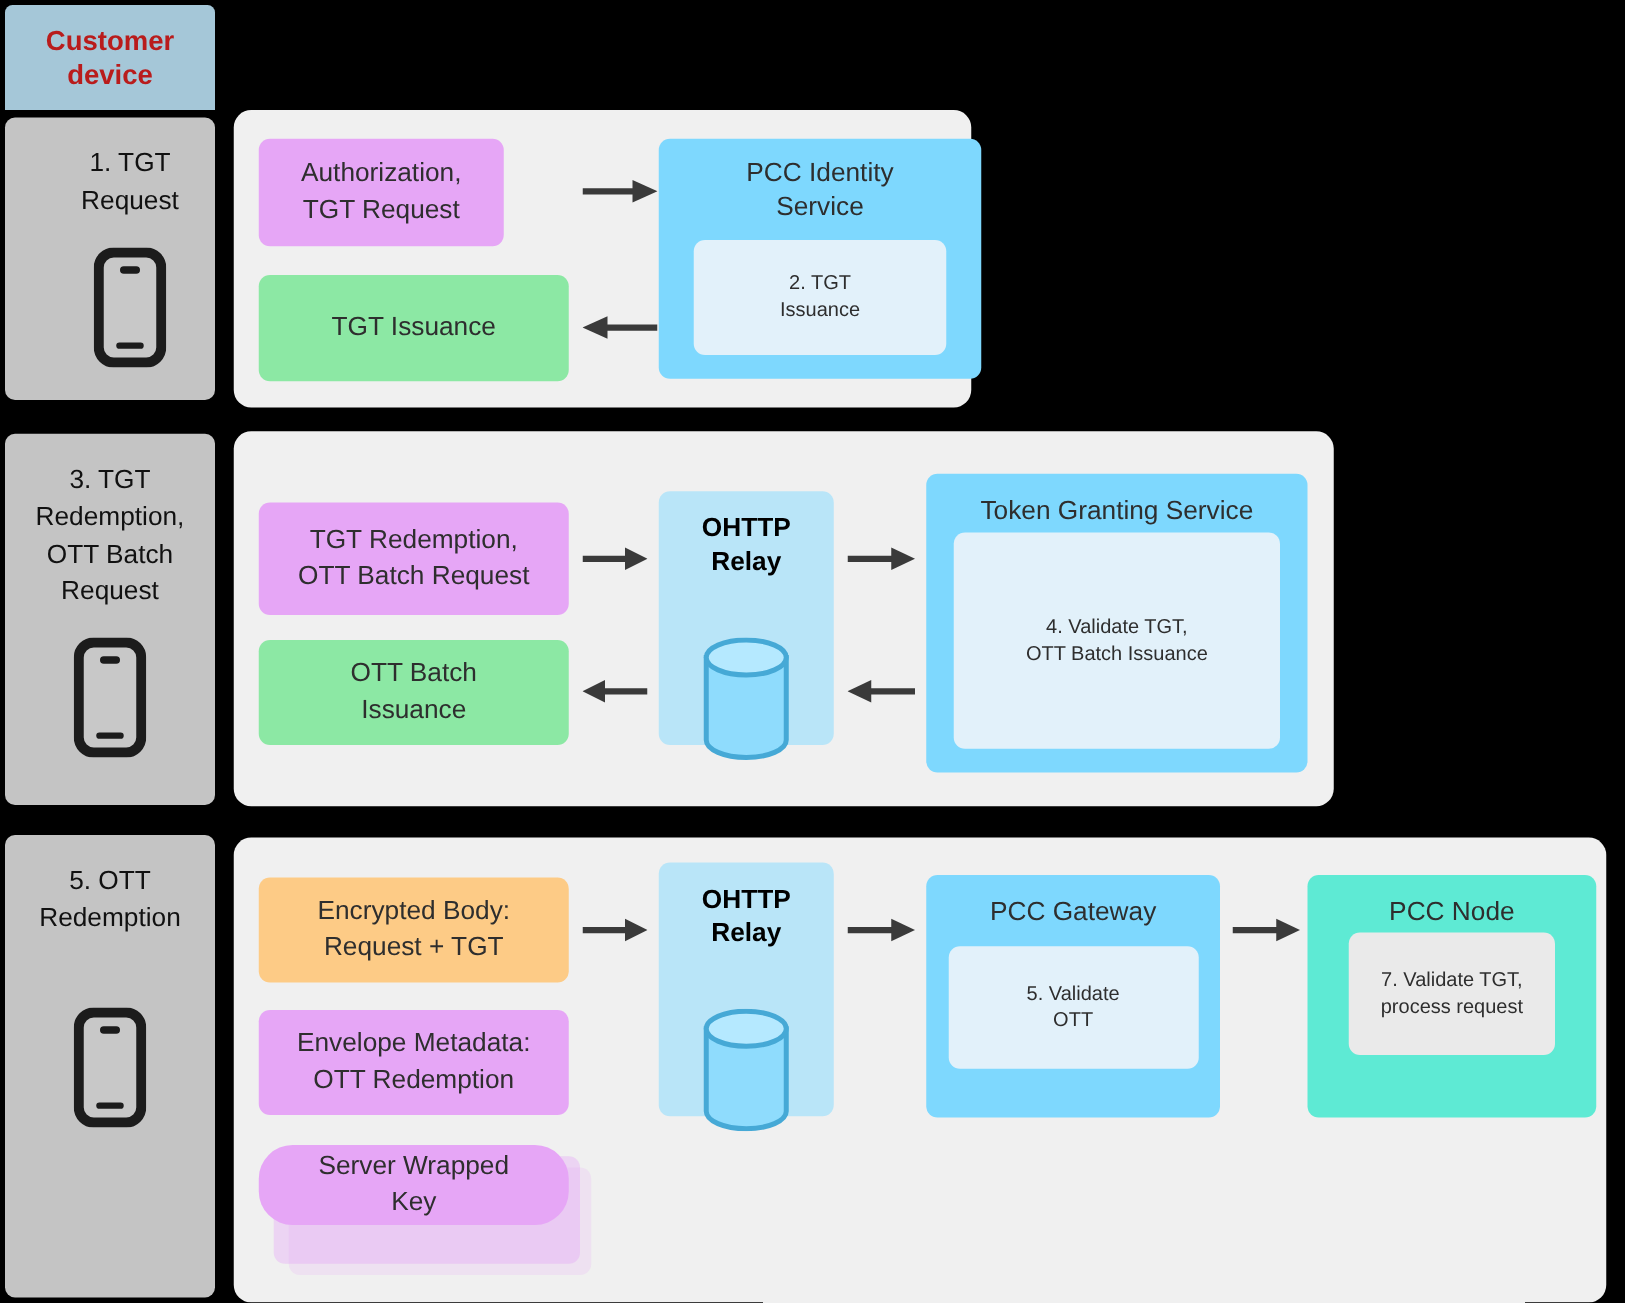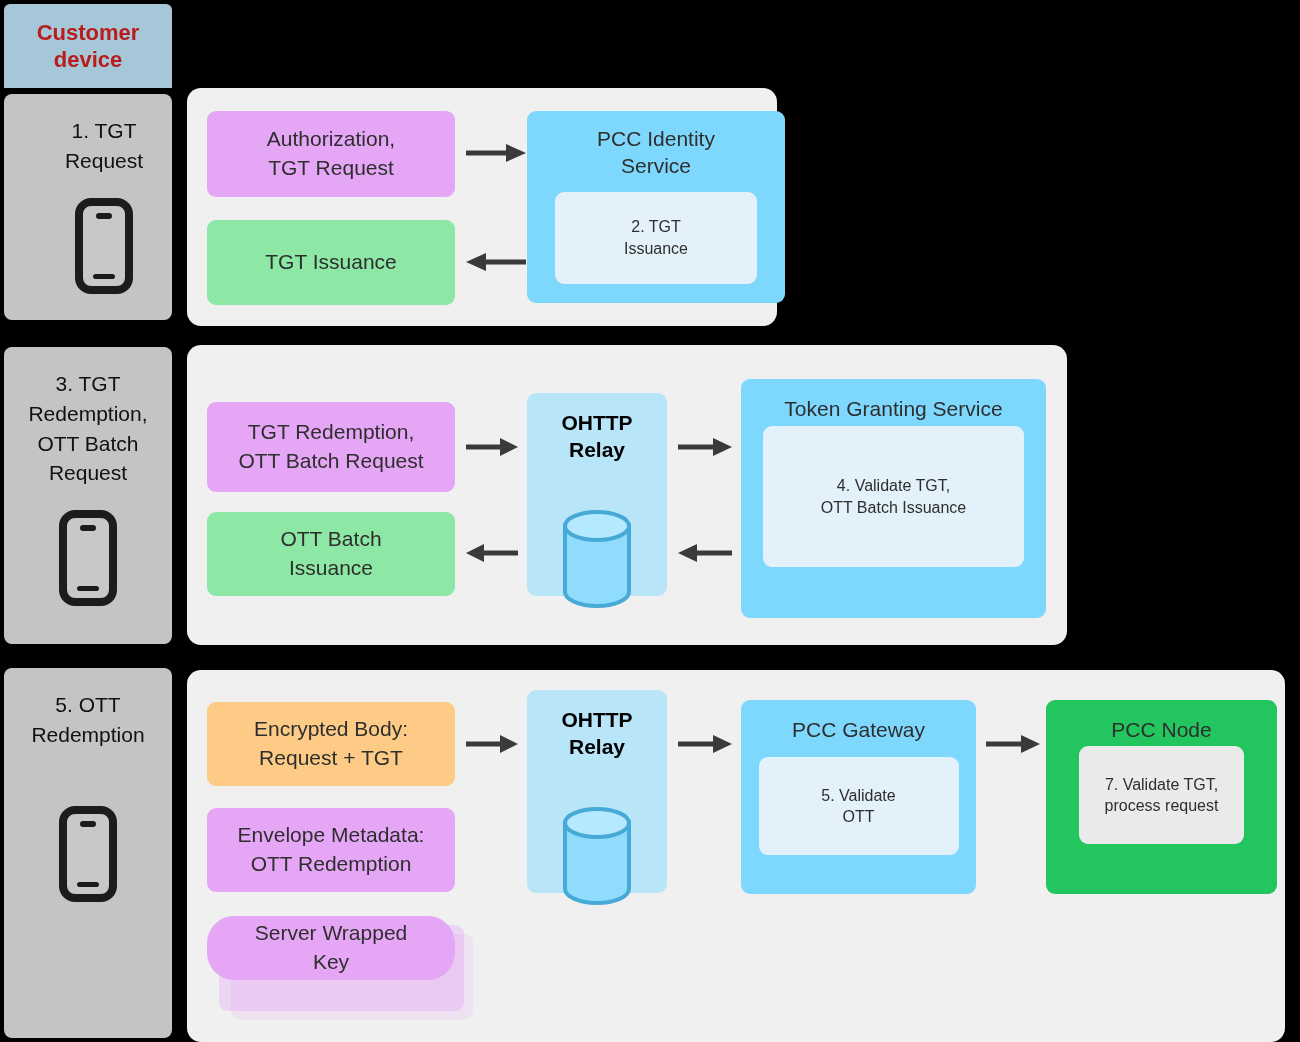--- a/index.html
+++ b/index.html
@@ -98,21 +98,21 @@
   
   .service {
     position: absolute;
     border-radius: 9px;
     box-sizing: border-box;
     display: flex;
     flex-direction: column;
     align-items: center;
   }
   .service.blue { background: #7ed8fe; }
-  .service.gray { background: #22c55e; }
+  .service.gray { background: #5eead4; }
   .service .svc-title {
     font-size: 21px;
     color: #2e2e2e;
     text-align: center;
     line-height: 1.3;
     white-space: pre-line;
   }
   .inner-box {
     box-sizing: border-box;
     border-radius: 9px;
@@ -196,21 +196,21 @@
       <svg width="58" height="96" viewBox="0 0 58 96" aria-hidden="true">
         <rect x="4" y="4" width="50" height="88" rx="12" ry="12" fill="#c8c8c8" stroke="#1c1c1c" stroke-width="8"></rect>
         <rect x="21" y="15" width="16" height="6" rx="3" fill="#1c1c1c"></rect>
         <rect x="18" y="76" width="22" height="5" rx="2.5" fill="#1c1c1c"></rect>
       </svg>
     </div>
   </div>
 
   <div class="panel" style="left:187px; top:88px; width:590px; height:238px;"></div>
 
-  <div class="node magenta" style="left:207px; top:111px; width:248px; height:86px;">Authorization,
+  <div class="node magenta" style="left:207px; top:111px; width:196px; height:86px;">Authorization,
 TGT Request</div>
 
   <div class="node green" style="left:207px; top:220px; width:248px; height:85px;">TGT Issuance</div>
 
   <div class="arrow" style="left:466px; top:143px; width:60px;">
     <svg width="60" height="20" viewBox="0 0 60 20">
       <line x1="0" y1="10" x2="42" y2="10" stroke="#3a3a3a" stroke-width="5"></line>
       <polygon points="40,1 60,10 40,19" fill="#3a3a3a"></polygon>
     </svg>
   </div>
@@ -271,21 +271,21 @@
 
   <div class="arrow" style="left:678px; top:543px; width:54px;">
     <svg width="54" height="20" viewBox="0 0 54 20">
       <line x1="17" y1="10" x2="54" y2="10" stroke="#3a3a3a" stroke-width="5"></line>
       <polygon points="19,1 0,10 19,19" fill="#3a3a3a"></polygon>
     </svg>
   </div>
 
   <div class="service blue" style="left:741px; top:379px; width:305px; height:239px; padding:16px 18px 18px;">
     <div class="svc-title">Token Granting Service</div>
-    <div class="inner-box lightblue" style="margin-top:4px; width:261px; height:141px;">4. Validate TGT,
+    <div class="inner-box lightblue" style="margin-top:4px; width:261px; height:173px;">4. Validate TGT,
 OTT Batch Issuance</div>
   </div>
 
   <div class="panel" style="left:187px; top:670px; width:1098px; height:372px;"></div>
 
   <div class="node orange" style="left:207px; top:702px; width:248px; height:84px;">Encrypted Body:
 Request + TGT</div>
 
   <div class="node magenta" style="left:207px; top:808px; width:248px; height:84px;">Envelope Metadata:
 OTT Redemption</div>

